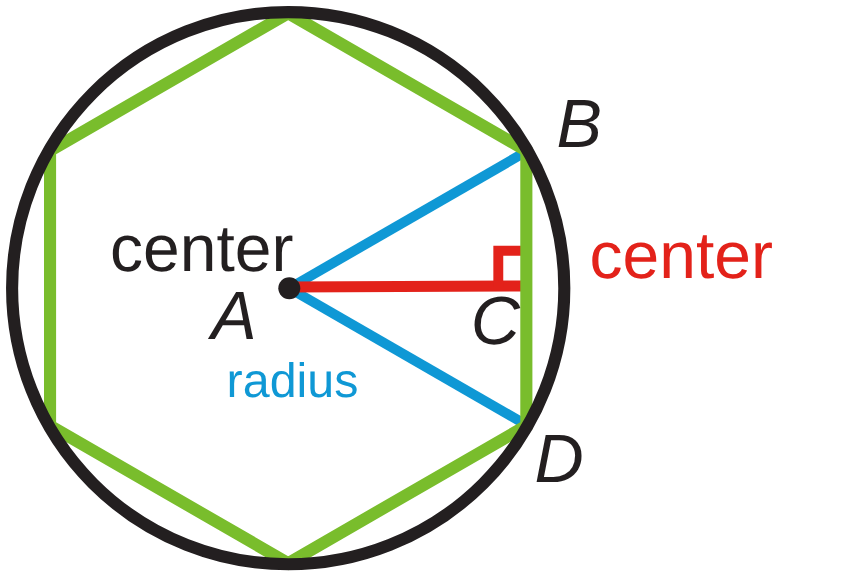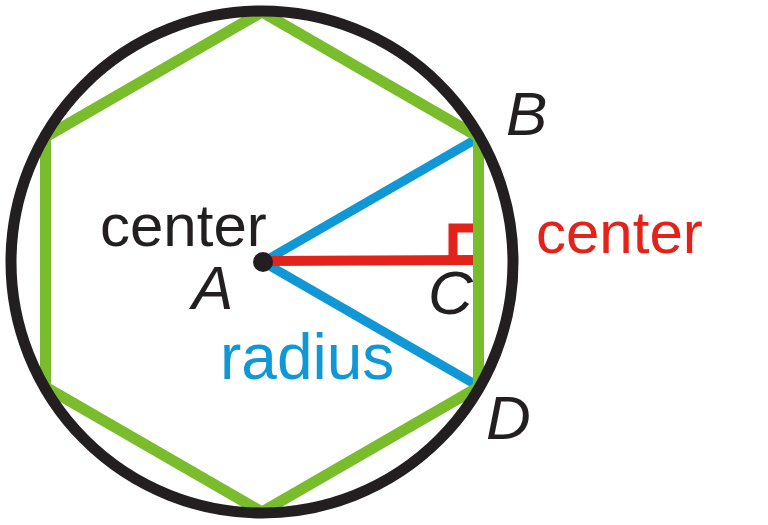--- a/index.html
+++ b/index.html
@@ -25,21 +25,21 @@
     line-height: 1;
     white-space: nowrap;
     user-select: none;
   }
   .lbl-black { color: #231f20; }
   .lbl-blue  { color: #0f98d5; }
   .lbl-red   { color: #e3221a; }
   .lbl-italic { font-style: italic; }
 
   .lbl-center  { left: 100px;  top: 196px; font-size: 60px; }
-  .lbl-radius  { left: 220px; top: 325px; font-size: 64px; text-align: center; }
+  .lbl-radius  { left: 206px; top: 325px; font-size: 44px; text-align: center; }
   .lbl-apothem { left: 536px; top: 203px; font-size: 60px; }
   .lbl-a { left: 192px; top: 257px; font-size: 62px; }
   .lbl-b { left: 506px; top: 83px;  font-size: 62px; }
   .lbl-c { left: 428px; top: 262px; font-size: 62px; }
   .lbl-d { left: 486px; top: 387px; font-size: 62px; }
 </style>
 </head>
 <body>
 
 <div class="stage">

